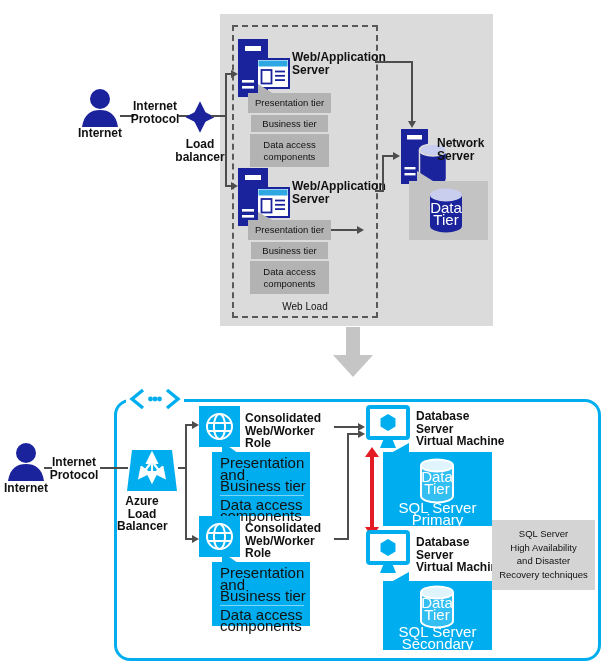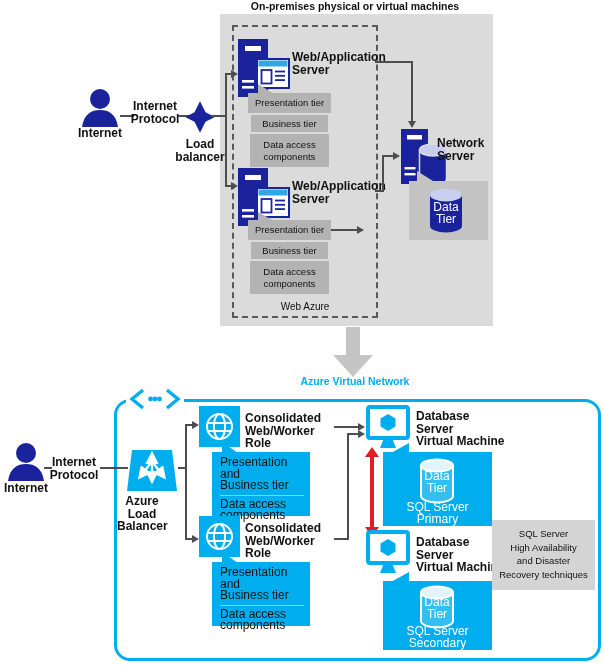--- a/index.html
+++ b/index.html
@@ -2,21 +2,21 @@
 <html><head>
 <meta charset="utf-8">
 <style>
   html,body{margin:0;padding:0;background:#fff;}
   .stage{position:relative;width:604px;height:665px;background:#fff;font-family:"Liberation Sans",sans-serif;overflow:hidden;}
   .abs{position:absolute;}
   .txt{white-space:pre-line;color:#111;}
   .b{font-weight:bold;}
   .c{text-align:center;}
   .lbl{font-size:12px;line-height:12.5px;}
-  .small{font-size:12px;line-height:11.5px;}
+  .small{font-size:15px;line-height:11.5px;}
   .title{font-size:10.5px;}
   .white{color:#fff;}
   .cyan-t{color:#00AEEF;}
   .graybox{background:#DBDBDB;}
   .tier{background:#B3B3B3;font-size:9.5px;color:#111;display:flex;align-items:center;justify-content:center;text-align:center;line-height:11.5px;}
   .dash{border:2px dashed #595959;}
   .line{background:#4D4D4D;}
   .redline{background:#E31B23;}
   .tri-r{width:0;height:0;border-top:4px solid transparent;border-bottom:4px solid transparent;border-left:7px solid #4D4D4D;}
   .tri-d{width:0;height:0;border-left:4px solid transparent;border-right:4px solid transparent;border-top:7px solid #4D4D4D;}
@@ -28,26 +28,25 @@
   .bigarrow-shaft{background:#C5C5C5;}
   .bigarrow-head{width:0;height:0;border-left:20px solid transparent;border-right:20px solid transparent;border-top:22px solid #C5C5C5;}
   .vnet{border:3px solid #00AEEF;border-radius:16px;}
   .habox{background:#D4D4D4;}
 </style>
 </head>
 <body>
 
 <div class="stage">
 
-  <div class="abs txt b c title" style="left:190px;top:0;width:330px;">On-premises physical or virtual machines</div>
 
   <div class="abs graybox" style="left:220px;top:14px;width:273px;height:312px;"></div>
 
   <div class="abs dash" style="left:232px;top:25px;width:142px;height:289px;">
-    <div class="abs txt c" style="left:0;bottom:4px;width:100%;font-size:10px;">Web Azure</div>
+    <div class="abs txt c" style="left:0;bottom:4px;width:100%;font-size:10px;">Web Load</div>
   </div>
 
   <svg class="abs" style="left:80px;top:88px;" width="40" height="40" viewBox="0 0 40 40">
     <circle cx="20" cy="11" r="10" fill="#1A239B"></circle>
     <path d="M2 39 C4 26 11 22 20 22 C29 22 36 26 38 39 Z" fill="#1A239B"></path>
   </svg>
   <div class="abs txt b c lbl" style="left:70px;top:127px;width:60px;">Internet</div>
 
   <div class="abs line" style="left:120px;top:115px;width:14px;height:2px;"></div>
   <div class="abs txt b c lbl" style="left:130px;top:100px;width:50px;">Internet
@@ -163,21 +162,20 @@
   <svg class="abs" style="left:429px;top:188px;" width="34" height="46" viewBox="0 0 34 46">
     <path d="M1 7 L1 38 A16 6.5 0 0 0 33 38 L33 7" fill="#1A239B"></path>
     <ellipse cx="17" cy="7" rx="16" ry="6.5" fill="#C9CDEE"></ellipse>
   </svg>
   <div class="abs txt c white small" style="left:429px;top:202px;width:34px;">Data
 Tier</div>
 
   <div class="abs bigarrow-shaft" style="left:346px;top:327px;width:14px;height:29px;"></div>
   <div class="abs bigarrow-head" style="left:333px;top:355px;"></div>
 
-  <div class="abs txt b c title cyan-t" style="left:255px;top:375px;width:200px;">Azure Virtual Network</div>
   <div class="abs vnet" style="left:114px;top:399px;width:481px;height:256px;"></div>
   <div class="abs" style="left:126px;top:386px;width:58px;height:26px;background:#fff;"></div>
   <svg class="abs" style="left:128px;top:387px;" width="54" height="24" viewBox="0 0 54 24">
     <path d="M15 3 L4 12 L15 21" fill="none" stroke="#00AEEF" stroke-width="3.4"></path>
     <path d="M39 3 L50 12 L39 21" fill="none" stroke="#00AEEF" stroke-width="3.4"></path>
     <circle cx="22.5" cy="12" r="2.4" fill="#00AEEF"></circle>
     <circle cx="27" cy="12" r="2.4" fill="#00AEEF"></circle>
     <circle cx="31.5" cy="12" r="2.4" fill="#00AEEF"></circle>
   </svg>
 

